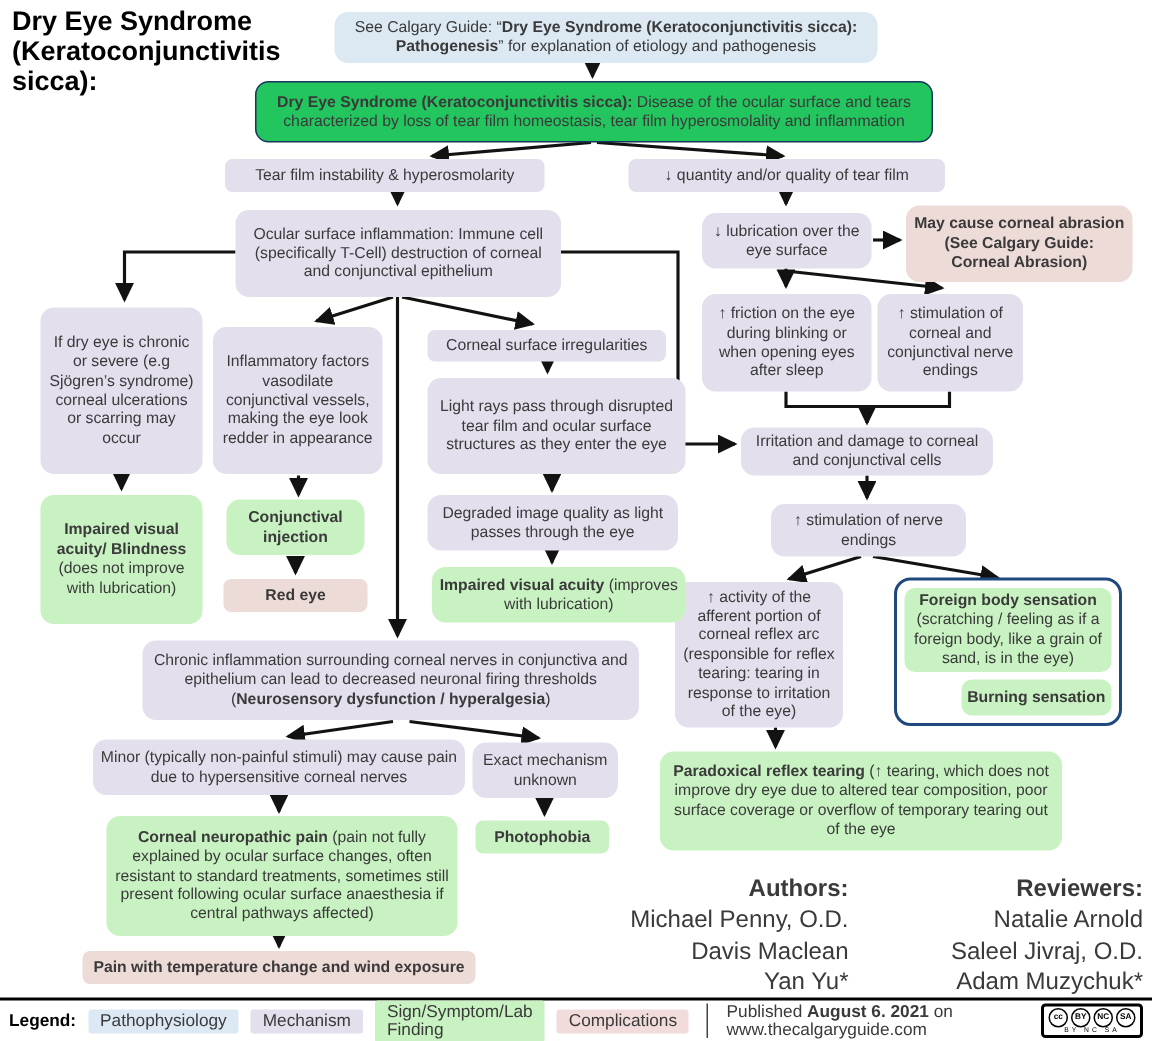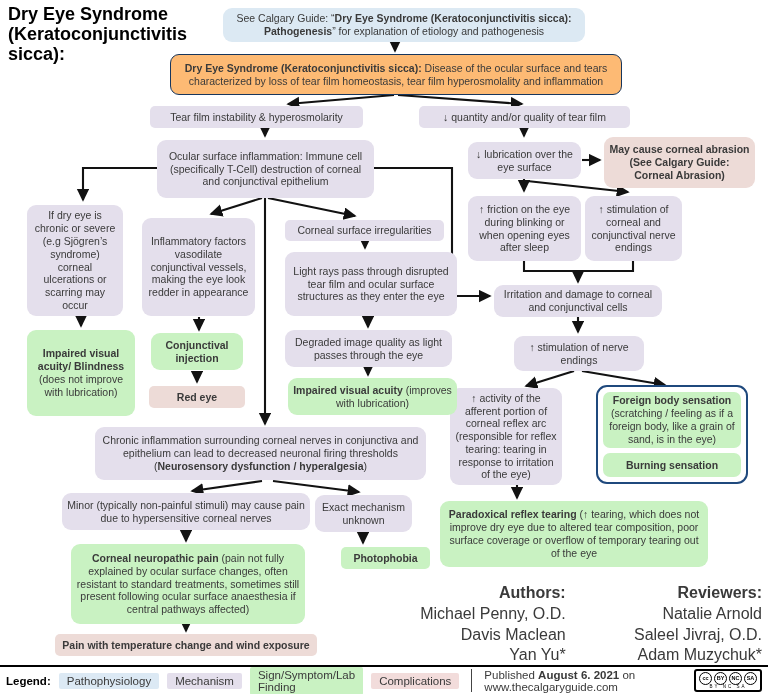--- a/index.html
+++ b/index.html
@@ -8,21 +8,21 @@
   svg.wires{position:absolute;left:0;top:0;pointer-events:none;}
   .ln{stroke:#121212;stroke-width:2.1;fill:none;}
   .box{position:absolute;box-sizing:border-box;border-radius:9px;padding:3px 5px;
        display:flex;align-items:center;justify-content:center;text-align:center;
        font-size:10.5px;line-height:1.22;}
   .sm{border-radius:5px;}
   .lav{background:#e4dfec;}
   .grn{background:#c9f2c2;}
   .pnk{background:#eddbd7;}
   .blu{background:#dce9f3;}
-  .wht{background:#fdba74;border:1.6px solid #17365d;}
+  .wht{background:#22c55e;border:1.6px solid #17365d;}
   .bold{font-weight:bold;}
   b{font-weight:bold;}
   .title{position:absolute;left:8px;top:4px;width:218px;color:#000;}
   .title .main{font-weight:bold;font-size:18px;line-height:1.12;}
   .title .sub{font-weight:bold;font-style:italic;font-size:15.5px;margin-top:3px;}
   .container-blue{position:absolute;box-sizing:border-box;background:#fff;border:2px solid #1f497d;
        border-radius:11px;padding:5px;display:flex;flex-direction:column;gap:5px;}
   .container-blue .inner{position:static;border-radius:7px;padding:2px 4px;
        display:flex;align-items:center;justify-content:center;text-align:center;
        font-size:10.5px;line-height:1.22;}
@@ -126,34 +126,34 @@
   <div class="box lav" style="left:494px;top:285px;width:168px;height:32px;">
     <span>Irritation and damage to corneal and conjunctival cells</span>
   </div>
   <div class="box lav" style="left:514px;top:336px;width:130px;height:35px;">
     <span>↑ stimulation of nerve endings</span>
   </div>
   <div class="box lav" style="left:450px;top:388px;width:112px;height:97px;">
     <span>↑ activity of the afferent portion of corneal reflex arc (responsible for reflex tearing: tearing in response to irritation of the eye)</span>
   </div>
 
-  <div class="container-blue" style="left:596px;top:385px;width:152px;height:99px;">
+  <div class="container-blue" style="left:596px;top:385px;width:152px;height:99px;align-items:flex-end;">
     <div class="inner grn" style="flex:1;">
       <span><b>Foreign body sensation</b><span> (scratching / feeling as if a foreign body, like a grain of sand, is in the eye)</span></span>
     </div>
     <div class="inner grn" style="height:20px;">
       <b>Burning sensation</b>
     </div>
   </div>
 
   <div class="box grn" style="left:440px;top:501px;width:268px;height:66px;">
     <span><b>Paradoxical reflex tearing</b><span> (↑ tearing, which does not improve dry eye due to altered tear composition, poor surface coverage or overflow of temporary tearing out of the eye</span></span>
   </div>
 
-  <div class="box lav" style="left:27px;top:205px;width:96px;height:111px;">
+  <div class="box lav" style="left:27px;top:205px;width:108px;height:111px;">
     <span>If dry eye is chronic or severe (e.g Sjögren’s syndrome) corneal ulcerations or scarring may occur</span>
   </div>
   <div class="box grn" style="left:27px;top:330px;width:108px;height:86px;">
     <span><b>Impaired visual acuity/ Blindness</b><span> (does not improve with lubrication)</span></span>
   </div>
 
   <div class="box lav" style="left:142px;top:218px;width:113px;height:98px;">
     <span>Inflammatory factors vasodilate conjunctival vessels, making the eye look redder in appearance</span>
   </div>
   <div class="box grn" style="left:151px;top:333px;width:92px;height:37px;">
@@ -184,21 +184,21 @@
   </div>
   <div class="box lav" style="left:315px;top:495px;width:97px;height:37px;">
     <span>Exact mechanism unknown</span>
   </div>
   <div class="box grn" style="left:71px;top:544px;width:234px;height:80px;">
     <span><b>Corneal neuropathic pain</b><span> (pain not fully explained by ocular surface changes, often resistant to standard treatments, sometimes still present following ocular surface anaesthesia if central pathways affected)</span></span>
   </div>
   <div class="box pnk sm" style="left:55px;top:634px;width:262px;height:22px;">
     <b>Pain with temperature change and wind exposure</b>
   </div>
-  <div class="box grn sm" style="left:317px;top:547px;width:89px;height:22px;margin-left:24px;">
+  <div class="box grn sm" style="left:317px;top:547px;width:89px;height:22px;">
     <b>Photophobia</b>
   </div>
 
   <div class="credits">
     <div class="col">
       <div class="bold">Authors:</div>
       <div>Michael Penny, O.D.</div>
       <div>Davis Maclean</div>
       <div>Yan Yu*</div>
     </div>

